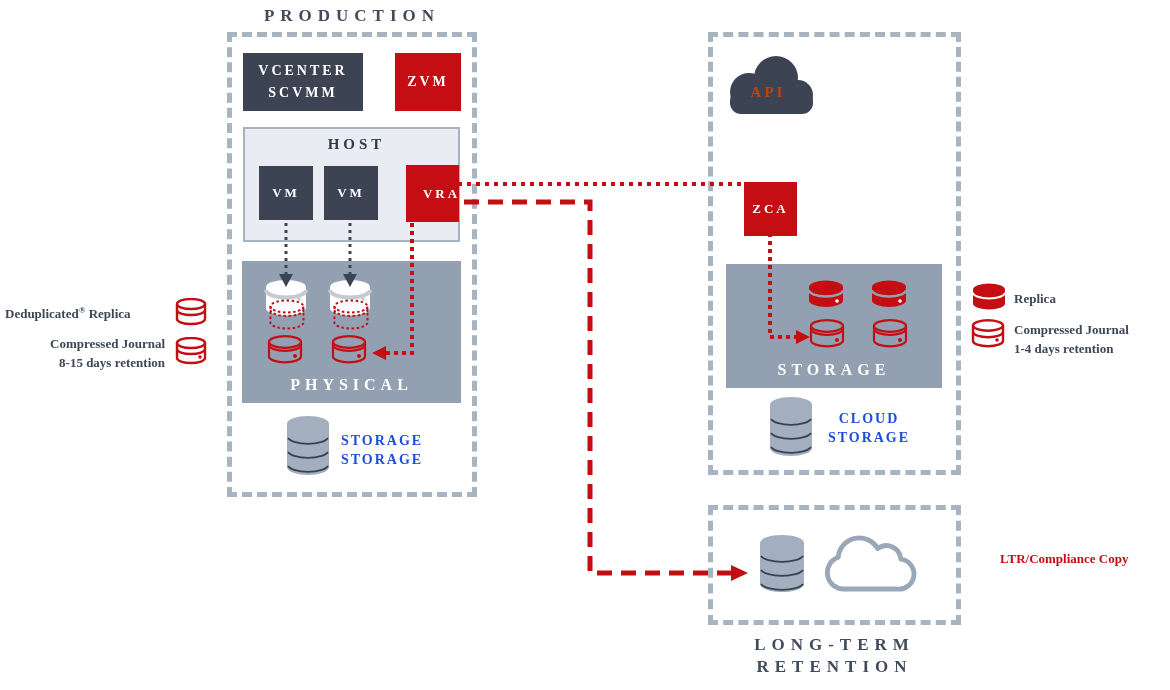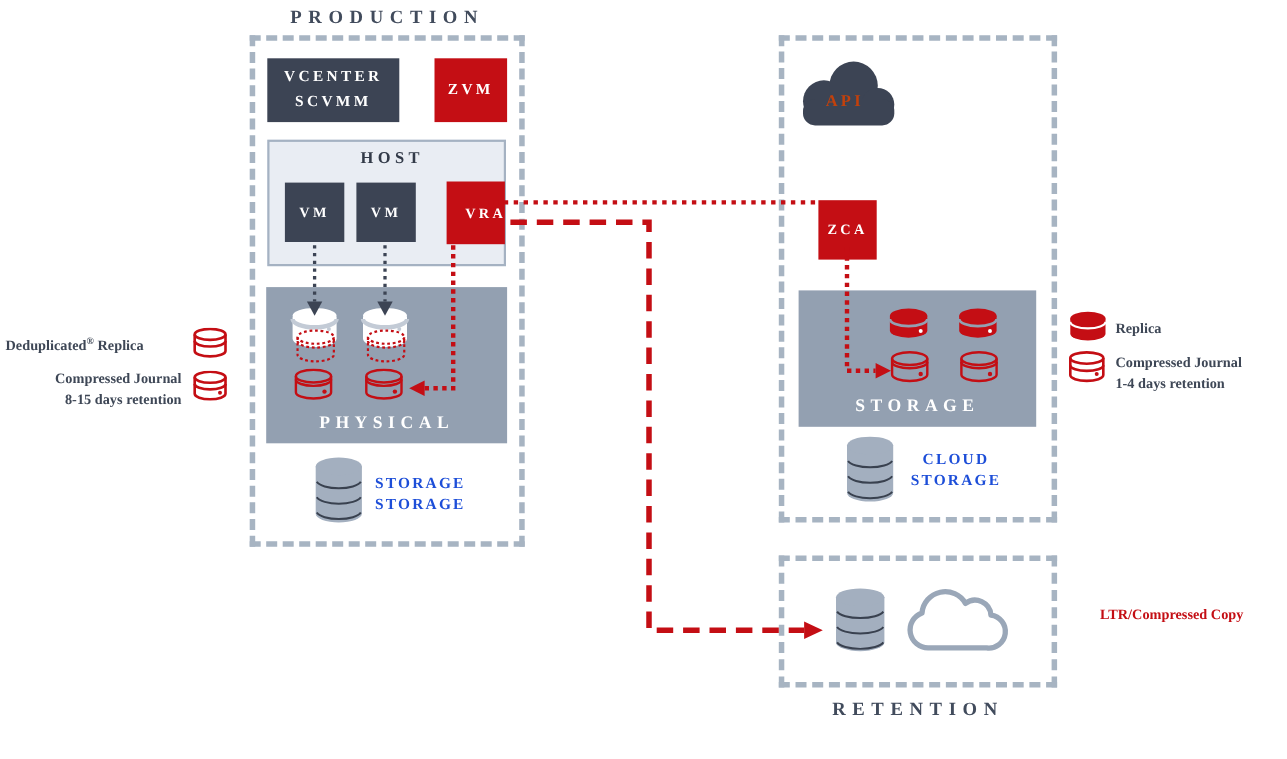--- a/index.html
+++ b/index.html
@@ -250,23 +250,24 @@
       <path d="M4 37 a21.5 7.5 0 0 0 42 0" fill="none" stroke="#39414f" stroke-width="1.8"></path>
       <path d="M4 51 a21.5 7.5 0 0 0 42 0" fill="none" stroke="#39414f" stroke-width="1.8"></path>
     </svg>
   </div>
   <div class="abs" style="left:817px;top:528px;">
     <svg width="106" height="70" viewBox="0 0 110 70">
       <path d="M28 62 a17 17 0 0 1 -6 -33 a22 22 0 0 1 41 -9 a15 15 0 0 1 24 11 a14 14 0 0 1 -4 31 z" fill="none" stroke="#9aa7b8" stroke-width="5" stroke-linejoin="round"></path>
     </svg>
   </div>
   <div class="abs section-title" style="left:708px;top:634px;width:253px;line-height:22px;">
+    <div>LONG-TERM</div>
     <div>RETENTION</div>
   </div>
-  <div class="abs red-note" style="left:1000px;top:551px;">LTR/Compressed Copy</div>
+  <div class="abs red-note" style="left:1000px;top:551px;">LTR/Compliance Copy</div>
 
   <svg id="connector-overlay" width="1170" height="690" viewBox="0 0 1170 690">
 
     <g>
       <path d="M286 223 V274" fill="none" stroke="#3c4454" stroke-width="3" stroke-dasharray="3 4"></path>
       <polygon points="279,274 293,274 286,287" fill="#3c4454"></polygon>
     </g>
     <g>
       <path d="M350 223 V274" fill="none" stroke="#3c4454" stroke-width="3" stroke-dasharray="3 4"></path>
       <polygon points="343,274 357,274 350,287" fill="#3c4454"></polygon>

